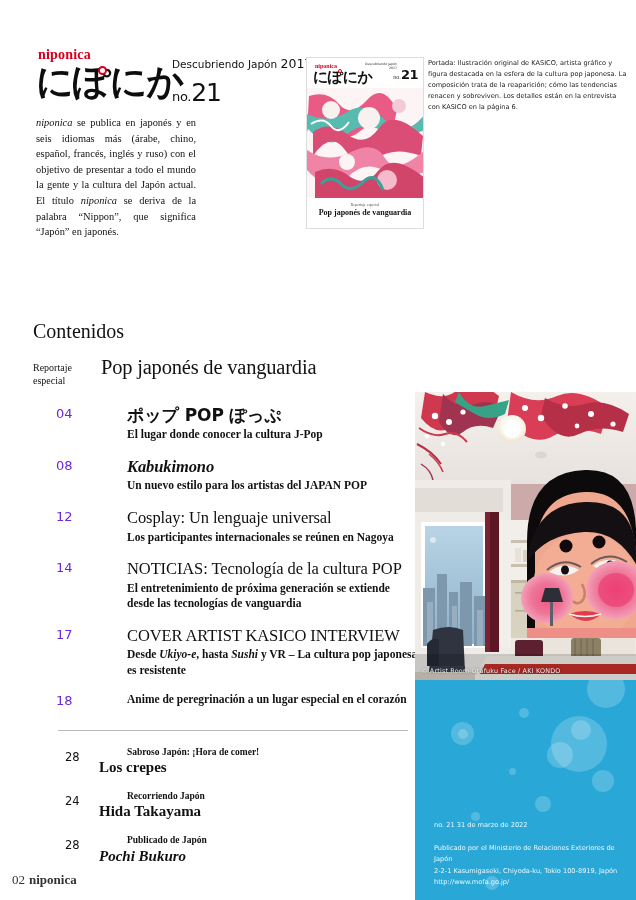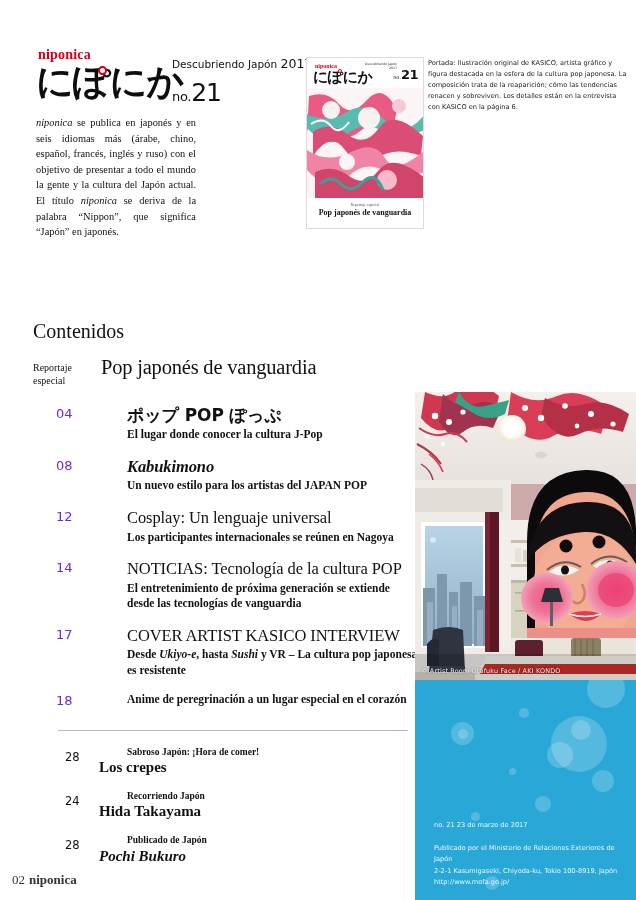--- a/index.html
+++ b/index.html
@@ -473,18 +473,18 @@
   <div class="bubble" style="left:104px; top:28px; width:10px; height:10px;"></div>
   <div class="bubble" style="left:36px; top:42px; width:23px; height:23px;"></div>
   <div class="bubble" style="left:43px; top:49px; width:10px; height:10px;"></div>
   <div class="bubble" style="left:94px; top:88px; width:7px; height:7px;"></div>
   <div class="bubble" style="left:177px; top:90px; width:22px; height:22px;"></div>
   <div class="bubble" style="left:120px; top:116px; width:16px; height:16px;"></div>
   <div class="bubble" style="left:56px; top:132px; width:9px; height:9px;"></div>
   <div class="bubble" style="left:70px; top:196px; width:14px; height:14px;"></div>
 
   <div class="blue-text">
-    <div class="blue-issue">no. 21  23 de marzo de 2017</div>
+    <div class="blue-issue">no. 21  31 de marzo de 2022</div>
     <div>Publicado por el Ministerio de Relaciones Exteriores de Japón</div>
     <div>2-2-1 Kasumigaseki, Chiyoda-ku, Tokio 100-8919, Japón</div>
     <div>http://www.mofa.go.jp/</div>
   </div>
 </div>
 
 </body></html>

